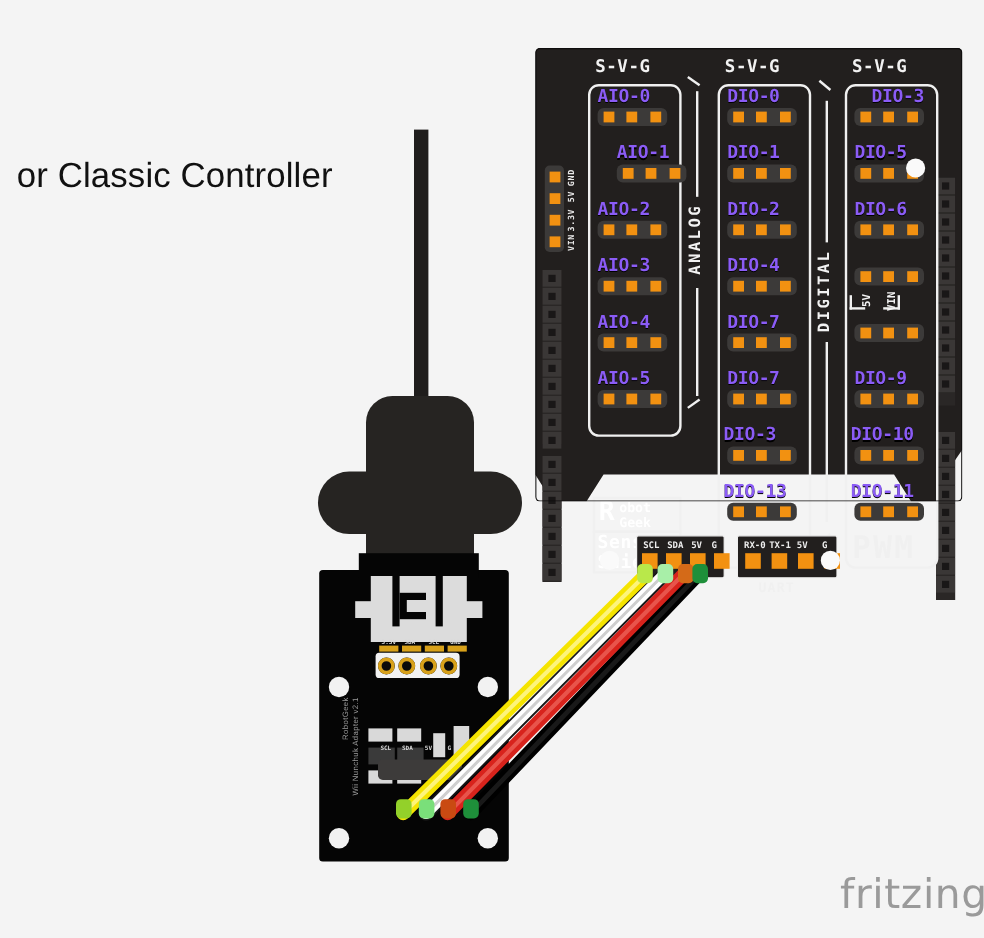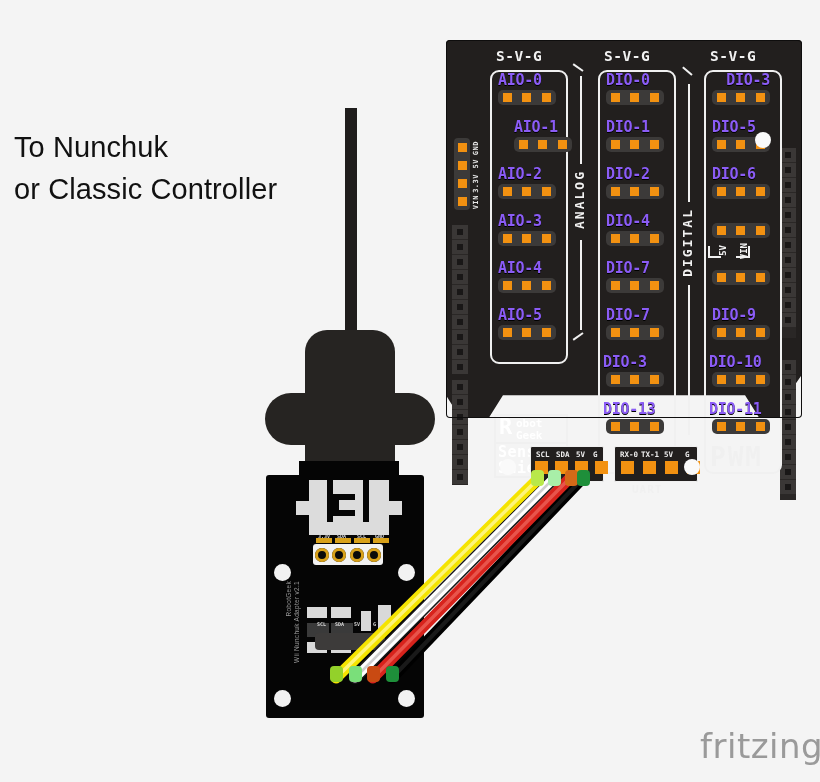--- a/index.html
+++ b/index.html
@@ -141,21 +141,20 @@
   #adapter .botlbl{position:absolute;top:146px;color:#d9d9d9;
       font-family:"DejaVu Sans Mono",monospace;font-size:5px;font-weight:bold;}
 
   
   #wires{position:absolute;left:0;top:0;width:820px;height:782px;pointer-events:none;}
 </style>
 </head>
 <body>
 
 <div id="caption">
-  <div>To Nunchuk</div>
   <div>or Classic Controller</div>
 </div>
 
 <div id="shield">
   <div class="pcb"></div>
 
   <div class="svg-hdr" style="left:50px;top:8px;">S-V-G</div>
   <div class="svg-hdr" style="left:158px;top:8px;">S-V-G</div>
   <div class="svg-hdr" style="left:264px;top:8px;">S-V-G</div>
 

